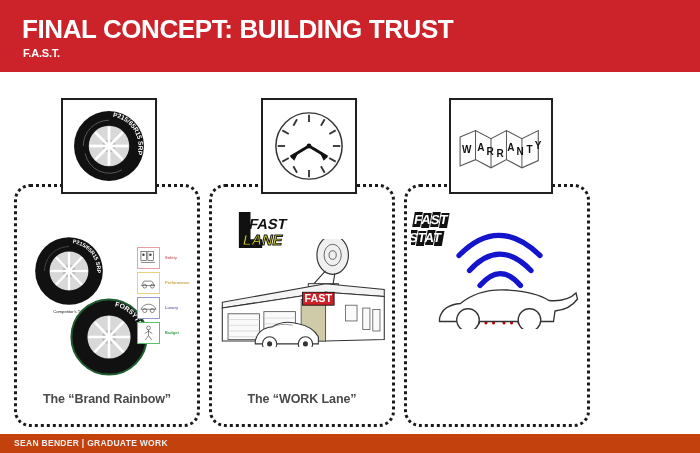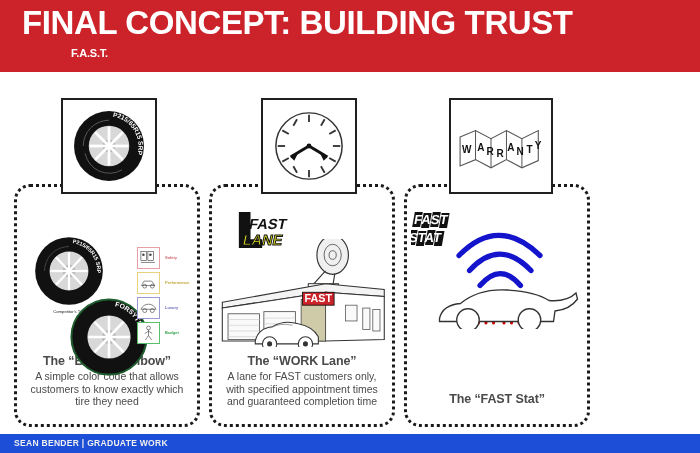--- a/index.html
+++ b/index.html
@@ -19,36 +19,35 @@
   .header {
     position: absolute;
     left: 0; top: 0;
     width: 700px;
     height: 72px;
     background: #cc2229;
   }
   .header-title {
     position: absolute;
     left: 22px;
-    top: 4px;
-    font-size: 33px;
+    top: 14px;
+    font-size: 26px;
     font-weight: bold;
     color: #ffffff;
     letter-spacing: -0.4px;
     white-space: nowrap;
   }
   .header-sub {
     position: absolute;
     left: 23px;
     top: 47px;
     font-size: 11px;
     font-weight: bold;
     color: #ffffff;
     letter-spacing: -0.2px;
-    margin-left: 48px;
   }
 
   
   .panels {
     position: absolute;
     left: 0;
     top: 72px;
     width: 700px;
     height: 360px;
   }
@@ -142,21 +141,21 @@
     font-weight: bold;
   }
 
   
   .footer {
     position: absolute;
     left: 0;
     top: 434px;
     width: 700px;
     height: 19px;
-    background: #1d4ed8;
+    background: #c2410c;
   }
   .footer-text {
     position: absolute;
     left: 14px;
     top: 4px;
     font-size: 8.5px;
     font-weight: bold;
     color: #efefef;
     letter-spacing: 0.3px;
   }
@@ -255,21 +254,20 @@
             <line x1="15" y1="11" x2="21" y2="15" stroke="#444" stroke-width="1"></line>
             <line x1="15" y1="18" x2="10" y2="25" stroke="#444" stroke-width="1"></line>
             <line x1="15" y1="18" x2="20" y2="25" stroke="#444" stroke-width="1"></line>
           </svg>
           <span class="swatch-label" style="color:#35a04a;">Budget</span>
         </div>
       </div>
 
       <div class="caption">
         <div class="caption-title">The “Brand Rainbow”</div>
-        <div class="caption-desc">A simple color code that allows customers to know exactly which tire they need</div>
       </div>
     </div>
   </div>
 
   <div class="panel panel-2">
     <div class="panel-body">
 
       <svg class="art" style="left:22px; top:22px;" width="68" height="42" viewBox="0 0 140 86">
         <path d="M10,6 L34,6 L34,62 L58,62 L58,80 L10,80 Z" fill="#111111"></path>
         <g transform="skewX(-12)">
@@ -317,21 +315,20 @@
         <path d="M52,142 Q56,124 76,122 Q92,112 112,118 Q132,122 140,136 L140,146 L52,146 Z" fill="#ffffff" stroke="#333" stroke-width="1.5"></path>
         <path d="M72,124 Q86,116 104,120" fill="none" stroke="#777" stroke-width="1"></path>
         <circle cx="72" cy="146" r="10" fill="#ffffff" stroke="#333" stroke-width="1.5"></circle>
         <circle cx="122" cy="146" r="10" fill="#ffffff" stroke="#333" stroke-width="1.5"></circle>
         <circle cx="72" cy="146" r="3.5" fill="#333"></circle>
         <circle cx="122" cy="146" r="3.5" fill="#333"></circle>
       </svg>
 
       <div class="caption">
         <div class="caption-title">The “WORK Lane”</div>
-        <div class="caption-desc">A lane for FAST customers only, with specified appointment times and guaranteed completion time</div>
       </div>
     </div>
   </div>
 
   <div class="panel panel-3">
     <div class="panel-body">
 
       <svg class="art" style="left:4px; top:24px;" width="62" height="38" viewBox="0 0 124 76">
         <g transform="skewX(-10)">
           <rect x="8" y="2" width="16" height="30" fill="#111"></rect>
@@ -364,21 +361,20 @@
         </g>
         <polygon points="80,118 98,118 94,136 84,136" fill="#111111"></polygon>
 
         <path d="M6,146 Q10,128 34,126 Q58,106 96,108 Q134,110 152,122 Q176,124 188,112 L190,120
                  Q180,134 160,136 L158,150 L6,150 Z" fill="#ffffff" stroke="#333" stroke-width="1.8"></path>
         <circle cx="44" cy="148" r="15" fill="#ffffff" stroke="#333" stroke-width="1.8"></circle>
         <circle cx="126" cy="148" r="15" fill="#ffffff" stroke="#333" stroke-width="1.8"></circle>
       </svg>
 
       <div class="caption">
-        <div class="caption-title">The “FAST Stat”</div>
       </div>
     </div>
   </div>
 
   <div class="thumb thumb-1">
     <svg width="92" height="92" viewBox="0 0 100 100">
       <circle cx="50" cy="50" r="38" fill="#111111"></circle>
       <circle cx="50" cy="50" r="22" fill="#d8d8d8"></circle>
       <circle cx="50" cy="50" r="7" fill="#b0b0b0"></circle>
       <g stroke="#ffffff" stroke-width="3">

